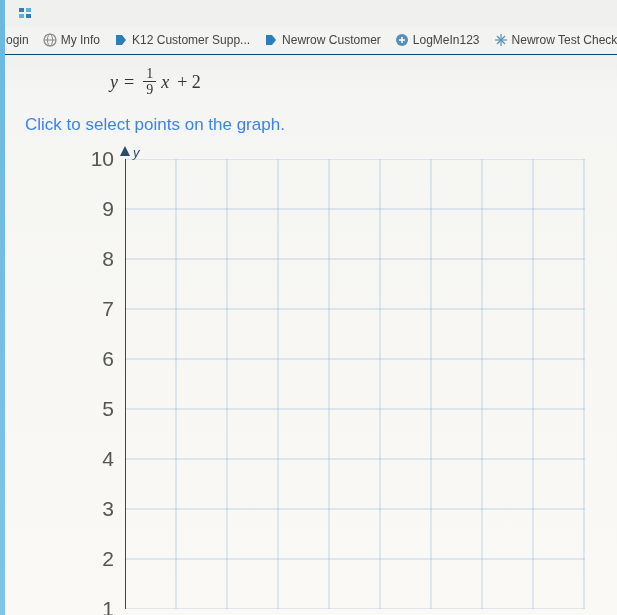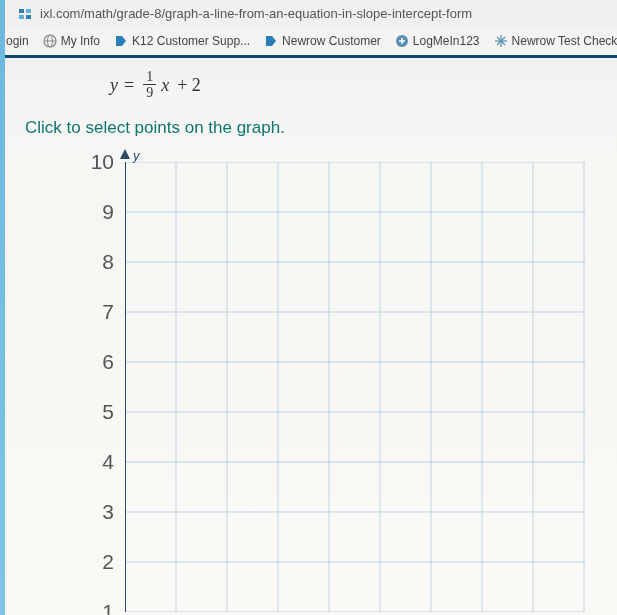--- a/index.html
+++ b/index.html
@@ -37,21 +37,21 @@
       color: #2a7fb8;
     }
     .bookmarks-bar {
       padding: 7px 0 7px 6px;
       display: flex;
       align-items: center;
       gap: 14px;
       font-size: 12px;
       color: #444;
       background: #f3f3f1;
-      border-bottom: 3px solid #0c4a6e;
+      border-bottom: 1px solid #0c4a6e;
     }
     .bm-item {
       display: flex;
       align-items: center;
       gap: 4px;
       cursor: pointer;
       white-space: nowrap;
     }
     .bm-icon {
       width: 14px;
@@ -79,21 +79,21 @@
       flex-direction: column;
       align-items: center;
       font-size: 14px;
       margin: 0 3px;
       font-style: normal;
     }
     .fraction .num { border-bottom: 1px solid #333; padding: 0 3px; line-height: 1; }
     .fraction .den { padding: 0 3px; line-height: 1.1; }
     .instruction {
       font-size: 17px;
-      color: #0f766e;
+      color: #3b82f6;
       margin-bottom: 14px;
     }
     .graph-container {
       position: relative;
       margin-left: 60px;
       width: 500px;
       height: 465px;
     }
     .grid {
       position: absolute;
@@ -149,21 +149,20 @@
 
 <div class="url-bar">
   <span class="url-icon">
     <svg width="14" height="14" viewBox="0 0 14 14">
         <rect x="1" y="2" width="5" height="4" fill="#2a7fb8"></rect>
         <rect x="8" y="2" width="5" height="4" fill="#5eaee0"></rect>
         <rect x="1" y="8" width="5" height="4" fill="#5eaee0"></rect>
         <rect x="8" y="8" width="5" height="4" fill="#2a7fb8"></rect>
       </svg>
   </span>
-  <span>ixl.com/math/grade-8/graph-a-line-from-an-equation-in-slope-intercept-form</span>
 </div>
 
 <div class="bookmarks-bar">
   <div class="bm-item">
     <span>ogin</span>
   </div>
   <div class="bm-item">
     <span class="bm-icon">
       <svg width="14" height="14" viewBox="0 0 14 14">
           <circle cx="7" cy="7" r="6" fill="none" stroke="#888" stroke-width="1.2"></circle>

